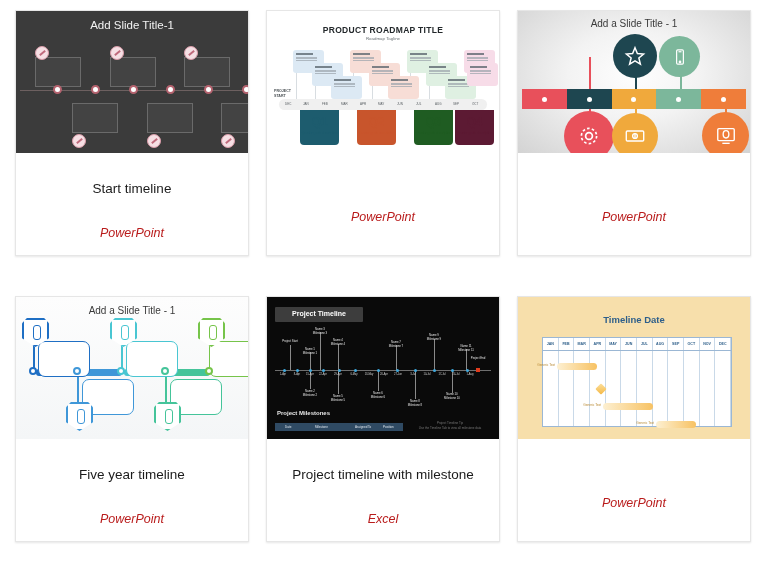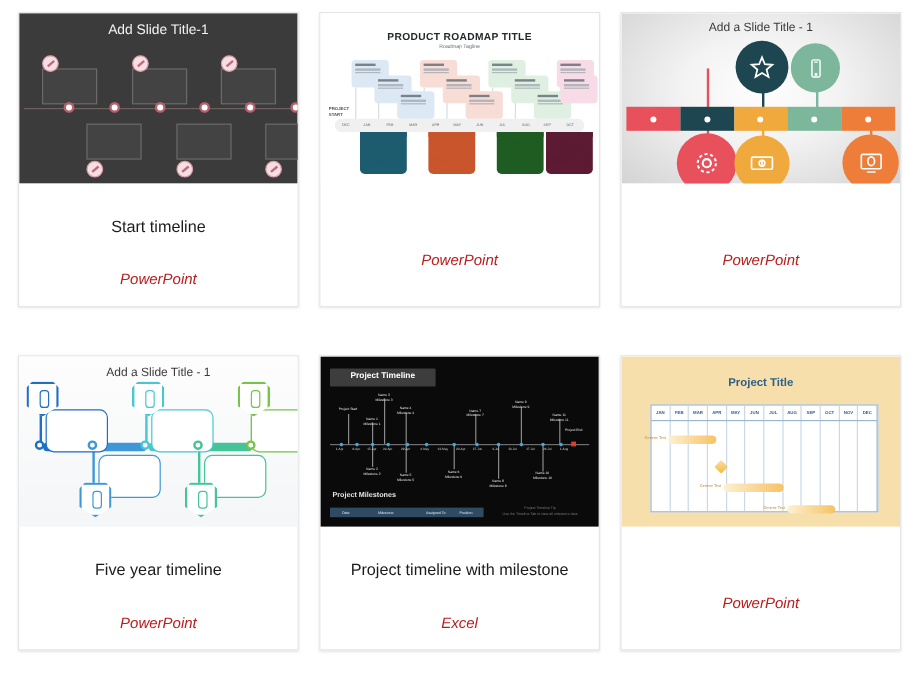--- a/index.html
+++ b/index.html
@@ -460,21 +460,21 @@
     <div class="meta">
       <div class="t-title">Project timeline with milestone</div>
       <div class="t-app">Excel</div>
     </div>
   </div>
 
   <div class="card">
     <div class="thumb">
       <div class="tm">
         <div class="tm-in">
-          <div class="tm-title">Project Title</div>
+          <div class="tm-title">Timeline Date</div>
           <div class="tm-grid">
             <div class="tm-col">
                 <span>JAN</span>
               </div>
             <div class="tm-col">
                 <span>FEB</span>
               </div>
             <div class="tm-col">
                 <span>MAR</span>
               </div>

